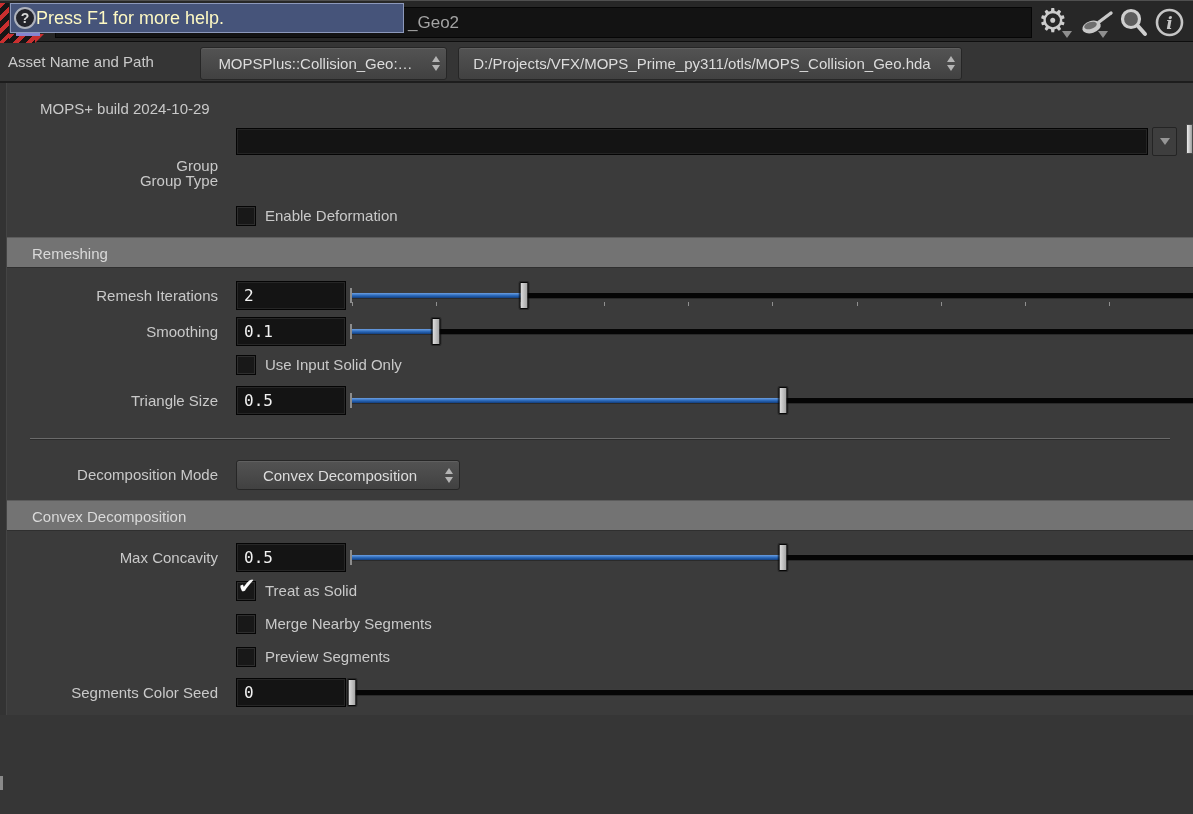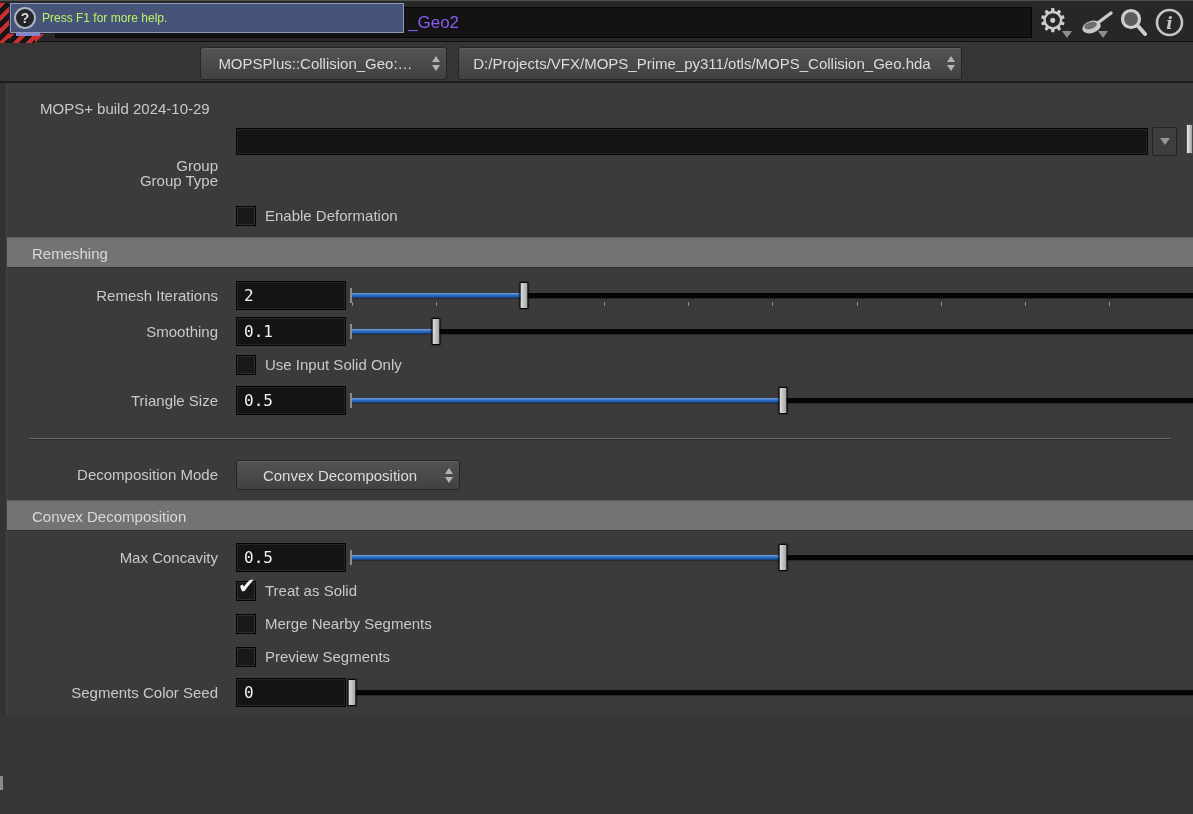--- a/index.html
+++ b/index.html
@@ -4,28 +4,28 @@
 <style>
   html,body{margin:0;padding:0;background:#2a2a2a;}
   .screen{position:relative;width:1193px;height:814px;overflow:hidden;background:#363636;
           font-family:"Liberation Sans",sans-serif;-webkit-font-smoothing:antialiased;}
 
   
   .topbar{position:absolute;left:0;top:0;width:1193px;height:42px;background:#272727;
           border-top:1px solid #4f4f4f;border-bottom:1px solid #0e0e0e;box-sizing:border-box;}
   .name-field{position:absolute;left:55px;top:6px;width:977px;height:31px;background:#131313;
               border:1px solid #060606;box-sizing:border-box;}
-  .name-text{position:absolute;left:352px;top:1px;line-height:27px;color:#8b5cf6;font-size:17px;white-space:pre;}
+  .name-text{position:absolute;left:352px;top:1px;line-height:27px;color:#a3a3a3;font-size:17px;white-space:pre;}
 
   .tooltip{position:absolute;left:10px;top:3px;width:394px;height:30px;background:#46547a;
            border:1px solid #8d99bb;box-sizing:border-box;display:flex;align-items:center;z-index:6;}
   .qcircle{width:22px;height:22px;border-radius:50%;border:2px solid #aeb2bd;background:#24242b;
            color:#d9d9d9;font-size:14px;font-weight:bold;text-align:center;line-height:19px;
            margin-left:3px;box-sizing:border-box;flex:none;}
-  .ttext{margin-left:6px;color:#bef264;font-size:12px;white-space:nowrap;}
+  .ttext{margin-left:0;color:#fef9c3;font-size:18px;white-space:nowrap;}
 
   .hz{background:repeating-linear-gradient(135deg,#c92f2f 0 4px,#161616 4px 9px);position:absolute;z-index:7;}
   .hz-v{left:0;top:3px;width:9px;height:40px;}
   .hz-h{left:9px;top:34px;width:26px;height:9px;}
   .hz-arrow{position:absolute;left:35px;top:34px;width:0;height:0;z-index:7;
             border-top:9px solid #c92f2f;border-right:9px solid transparent;}
   .purple-line{position:absolute;left:16px;top:33px;width:24px;height:3px;background:#8585cf;z-index:8;}
 
   .tb-icon{position:absolute;color:#cdcdcd;}
   .gear{left:1038px;top:2px;font-size:33px;line-height:36px;font-family:"DejaVu Sans",sans-serif;}
@@ -129,20 +129,21 @@
 
   <div class="tooltip">
     <div class="qcircle">?</div>
     <div class="ttext">Press F1 for more help.</div>
   </div>
 
   <div class="parambg"></div>
   <div class="left-edge"></div>
 
   <div class="assetrow"></div>
+  <div class="asset-label">Asset Name and Path</div>
   <div class="dd" style="left:200px;top:47px;width:247px;height:33px;">
     <span class="ddtext">MOPSPlus::Collision_Geo:…</span>
     <span class="spinner">
         <i class="tri-up"></i>
         <i class="tri-down"></i>
       </span>
   </div>
   <div class="dd" style="left:458px;top:47px;width:504px;height:33px;">
     <span class="ddtext">D:/Projects/VFX/MOPS_Prime_py311/otls/MOPS_Collision_Geo.hda</span>
     <span class="spinner">

